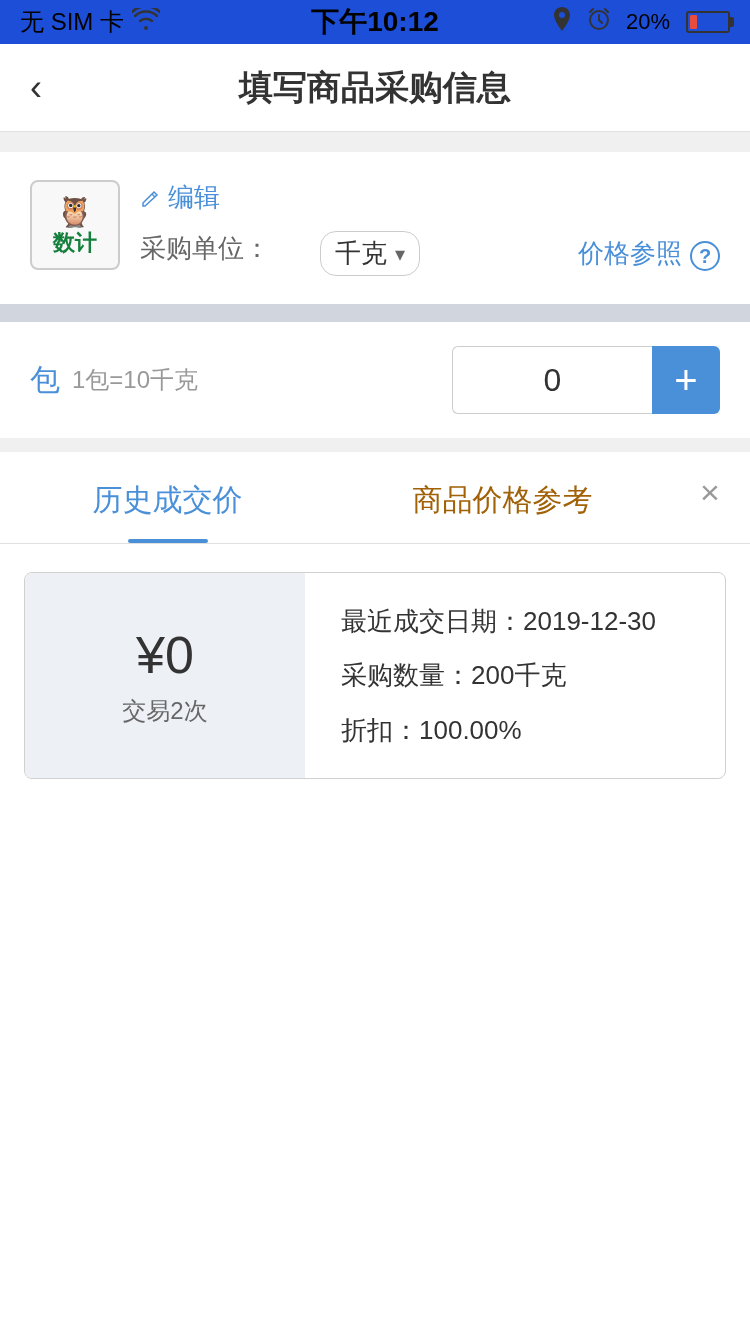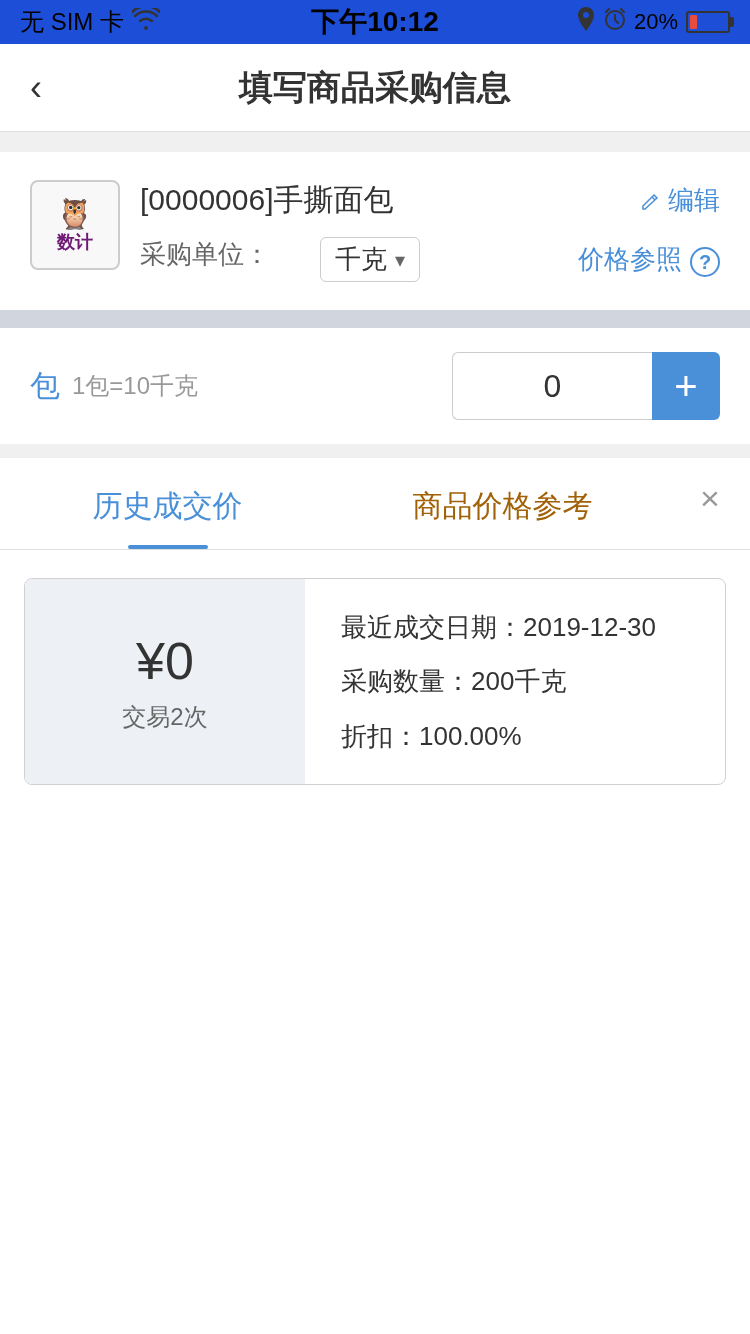--- a/index.html
+++ b/index.html
@@ -33,21 +33,21 @@
     .status-center {
       font-size: 28px;
       font-weight: 600;
       position: absolute;
       left: 50%;
       transform: translateX(-50%);
     }
     .status-right {
       display: flex;
       align-items: center;
-      gap: 8px;
+      gap: 16px;
       font-size: 22px;
     }
     .battery-icon {
       width: 44px;
       height: 22px;
       border: 2px solid #333;
       border-radius: 3px;
       position: relative;
       display: inline-flex;
       align-items: center;
@@ -156,21 +156,21 @@
       justify-content: space-between;
     }
     .unit-label {
       font-size: 26px;
       color: #666;
     }
     .unit-select {
       display: flex;
       align-items: center;
       border: 1px solid #ccc;
-      border-radius: 6px;
+      border-radius: 16px;
       padding: 4px 14px;
       font-size: 26px;
       color: #333;
       margin-left: 10px;
       gap: 8px;
     }
     .unit-select .chevron {
       font-size: 20px;
       color: #666;
     }
@@ -383,26 +383,25 @@
 <div class="nav-bar">
   <span class="nav-back">‹</span>
   <span class="nav-title">填写商品采购信息</span>
 </div>
 
 <div class="product-section">
   <div class="product-header">
     <div class="product-logo">
       <div class="logo-text">
         <span style="font-size:30px;">🦉</span>
-        <span style="font-size:18px;color:#701a75;">数计</span>
+        <span style="font-size:22px;color:#15803d;">数计</span>
       </div>
     </div>
     <div class="product-details">
       <div class="product-row">
-        <span class="product-name">[0000006]手撕面包</span>
         <span class="edit-link">
           <svg width="22" height="22" viewBox="0 0 22 22" fill="none" style="vertical-align:middle;">
             <path d="M3 16L14 5l3 3L5 19H3v-3z" stroke="#4a90d9" stroke-width="1.5" fill="none"></path>
             <path d="M12 7l3 3" stroke="#4a90d9" stroke-width="1.5"></path>
           </svg>
           <span>编辑</span>
         </span>
       </div>
       <div class="unit-row">
         <div style="display:flex;align-items:flex-start;gap:40px;">

